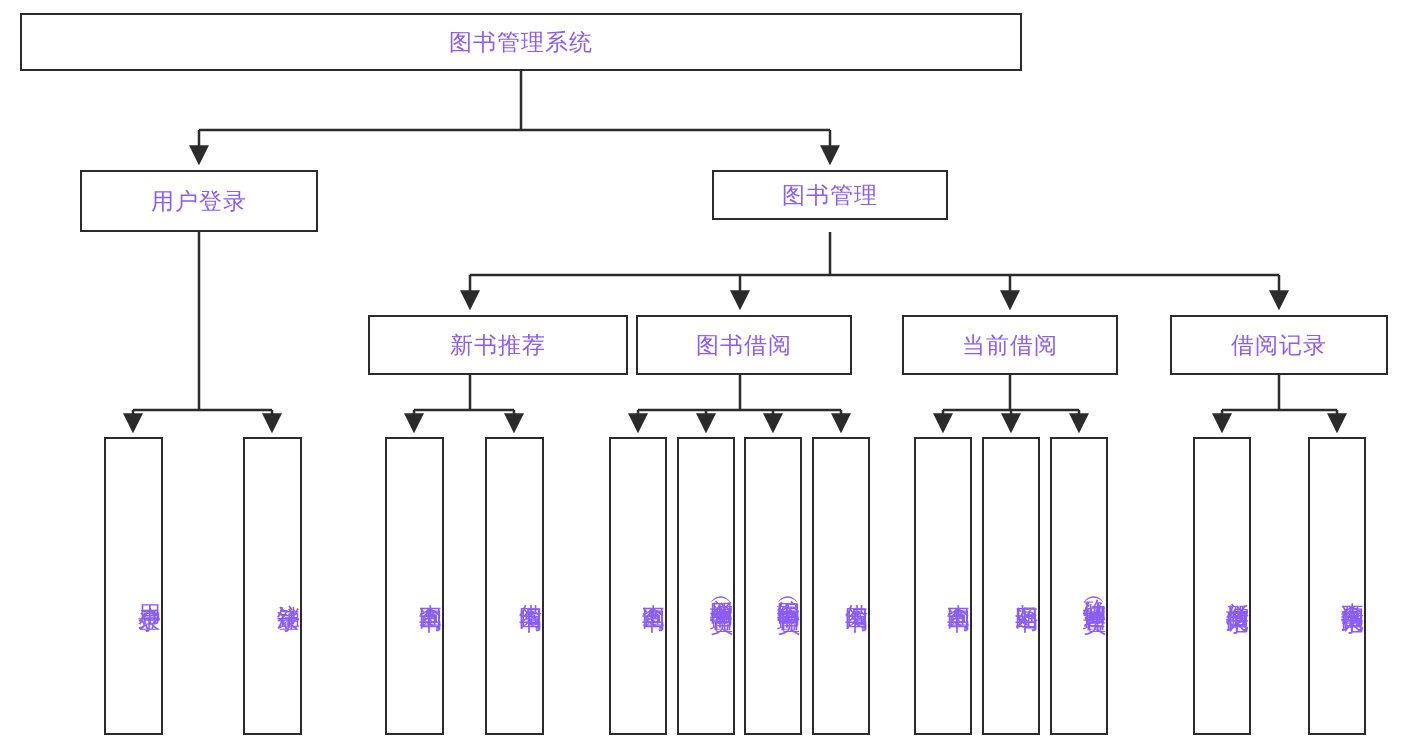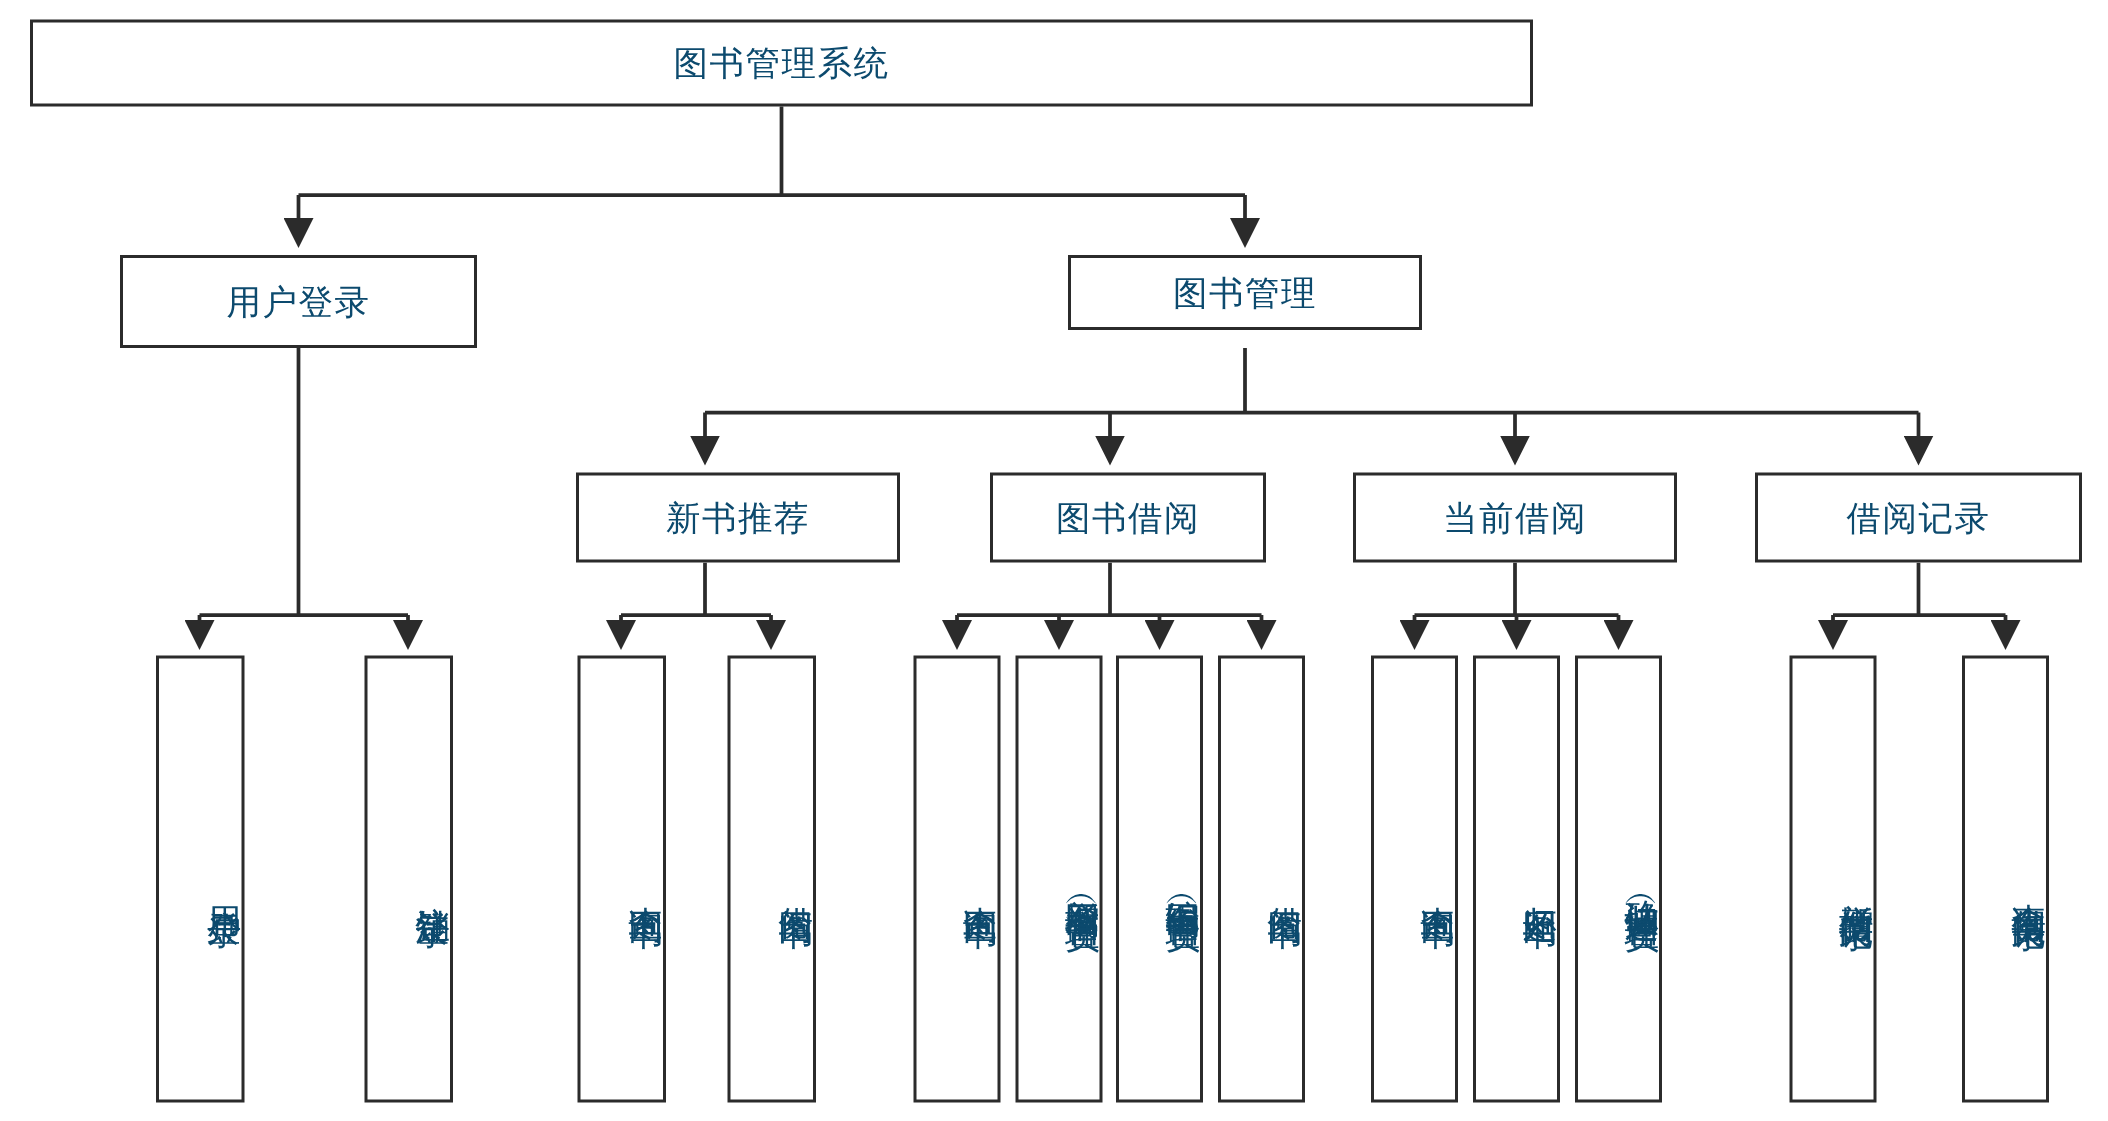--- a/index.html
+++ b/index.html
@@ -25,21 +25,21 @@
     height: 747px;
   }
   .node-box {
     position: absolute;
     box-sizing: border-box;
     border: 2.5px solid #2b2b2b;
     background: #ffffff;
     display: flex;
     align-items: center;
     justify-content: center;
-    color: #0c4a6e;
+    color: #8b5cf6;
   }
   .node-box.horiz {
     font-size: 23px;
     letter-spacing: 1px;
   }
   .node-box.vert {
     writing-mode: vertical-rl;
     text-orientation: upright;
     font-size: 23px;
     letter-spacing: 2px;
@@ -122,24 +122,24 @@
     <span>图书管理系统</span>
   </div>
 
   <div class="node-box horiz" style="left:80px; top:170px; width:238px; height:62px;">
     <span>用户登录</span>
   </div>
   <div class="node-box horiz" style="left:712px; top:170px; width:236px; height:50px;">
     <span>图书管理</span>
   </div>
 
-  <div class="node-box horiz" style="left:384px; top:315px; width:216px; height:60px;text-align:right;">
+  <div class="node-box horiz" style="left:368px; top:315px; width:260px; height:60px;text-align:right;">
     <span>新书推荐</span>
   </div>
-  <div class="node-box horiz" style="left:660px; top:315px; width:184px; height:60px;">
+  <div class="node-box horiz" style="left:636px; top:315px; width:216px; height:60px;">
     <span>图书借阅</span>
   </div>
   <div class="node-box horiz" style="left:902px; top:315px; width:216px; height:60px;font-family:Liberation Serif, serif;">
     <span>当前借阅</span>
   </div>
   <div class="node-box horiz" style="left:1170px; top:315px; width:218px; height:60px;justify-content:center;">
     <span>借阅记录</span>
   </div>
 
   <div class="node-box vert" style="left:104px; top:437px; width:59px; height:298px;">

